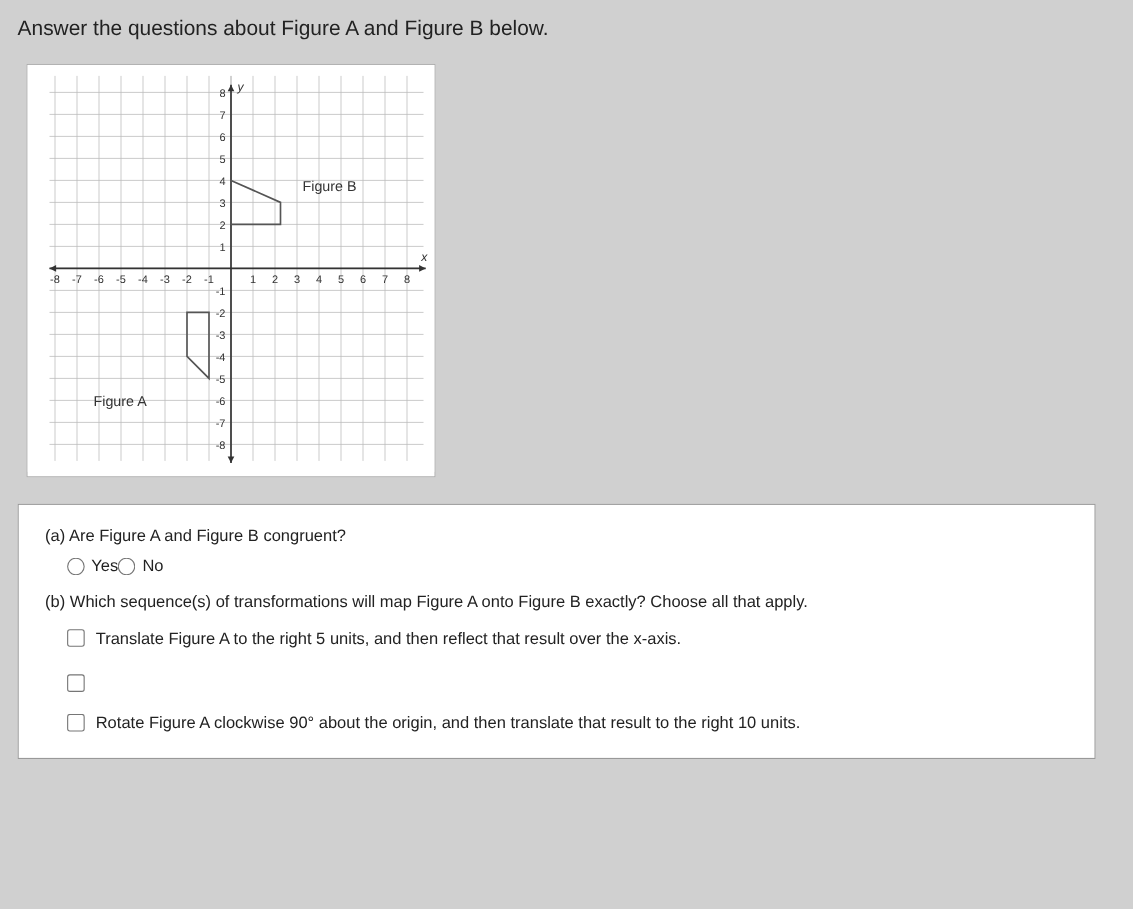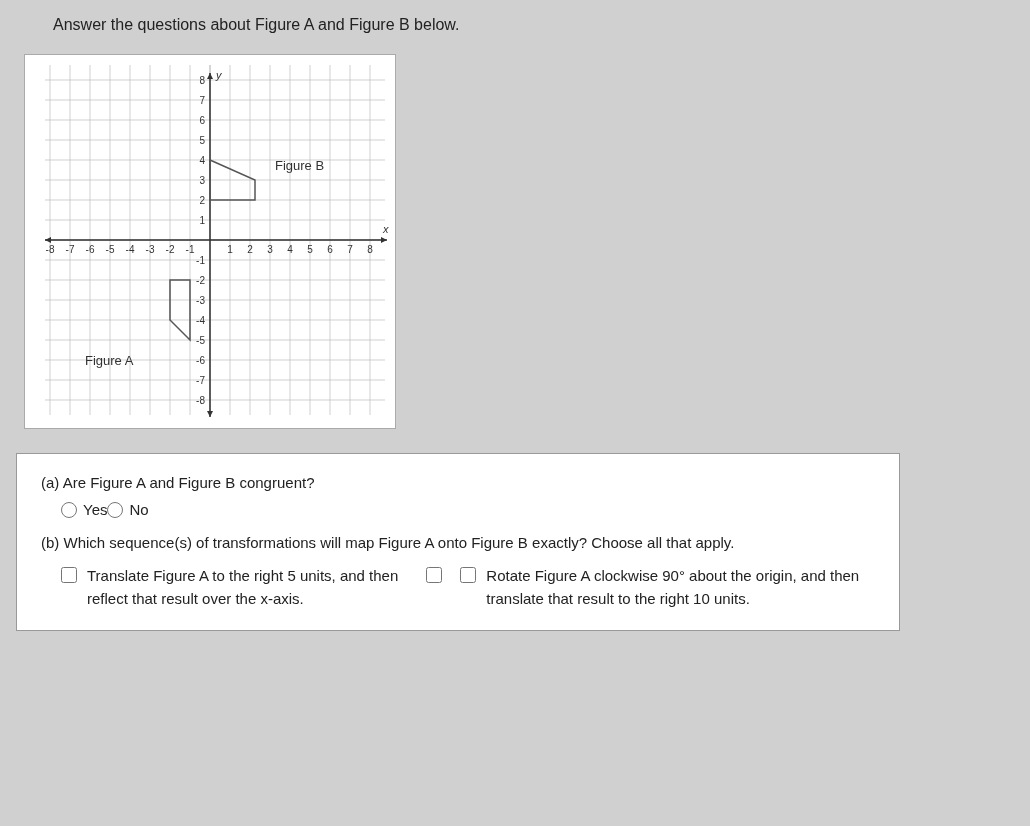--- a/index.html
+++ b/index.html
@@ -6,36 +6,35 @@
     body {
       background: #d0d0d0;
       font-family: Arial, sans-serif;
       font-size: 15px;
       color: #222;
       padding: 16px;
       width: 1030px;
       min-height: 826px;
     }
     .page-instruction {
-      font-size: 16px;
+      font-size: 19px;
       margin-bottom: 12px;
-      margin-left: 37px;
     }
     .graph-container {
       background: white;
       border: 1px solid #aaa;
       display: inline-block;
       margin-bottom: 16px;
       position: relative;
     }
     .questions-box {
       background: white;
       border: 1px solid #999;
       padding: 20px 24px 20px 24px;
-      width: 884px;
+      width: 980px;
     }
     .question-a {
       margin-bottom: 16px;
     }
     .question-label {
       font-size: 15px;
       margin-bottom: 10px;
     }
     .radio-group {
       display: flex;
@@ -51,21 +50,21 @@
       width: 16px;
       height: 16px;
       cursor: pointer;
     }
     .question-b {
       margin-top: 4px;
     }
     .checkbox-list {
       margin-top: 14px;
       display: flex;
-      flex-direction: row;
+      flex-direction: column;
       gap: 18px;
       margin-left: 20px;
     }
     .checkbox-option {
       display: flex;
       align-items: flex-start;
       gap: 10px;
       cursor: pointer;
     }
     .checkbox-option input[type="checkbox"] {

